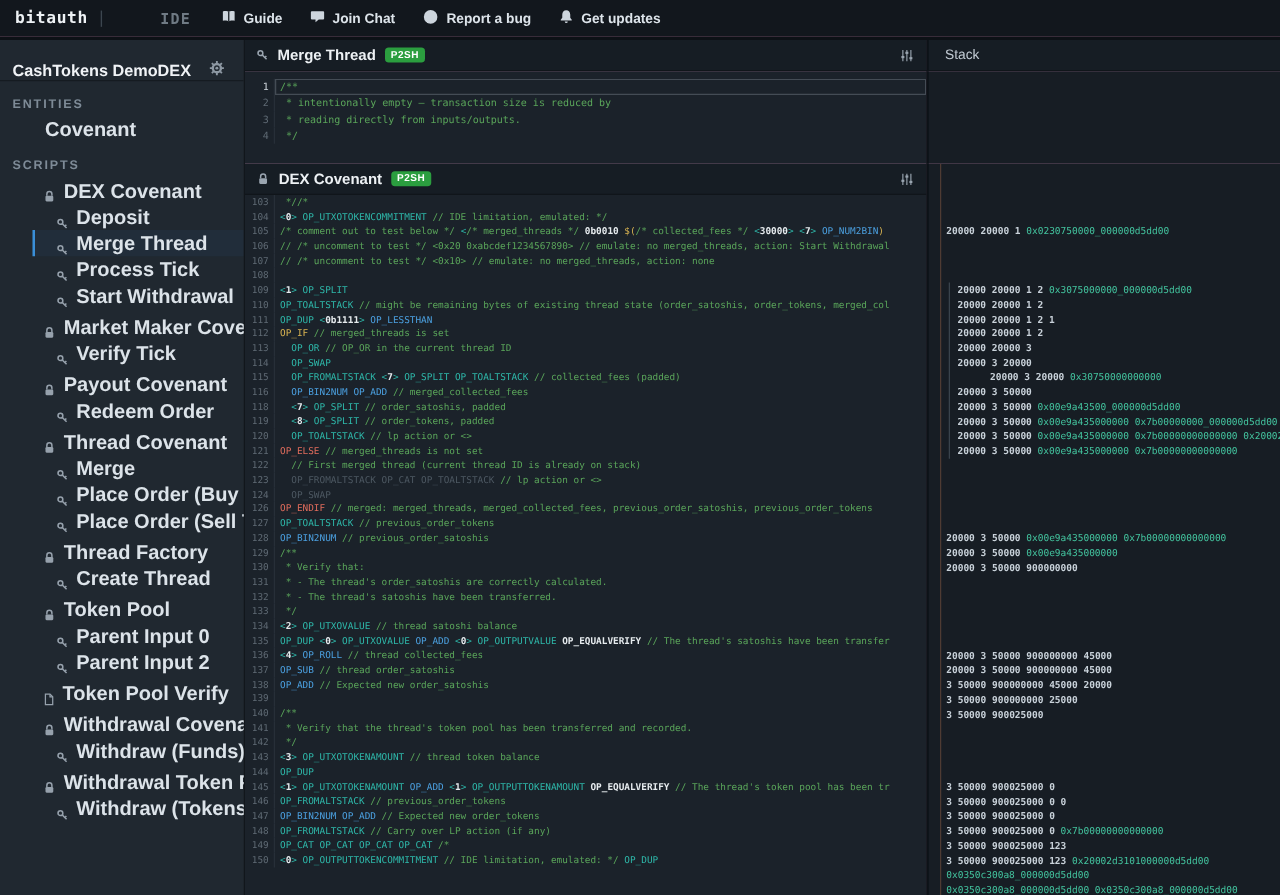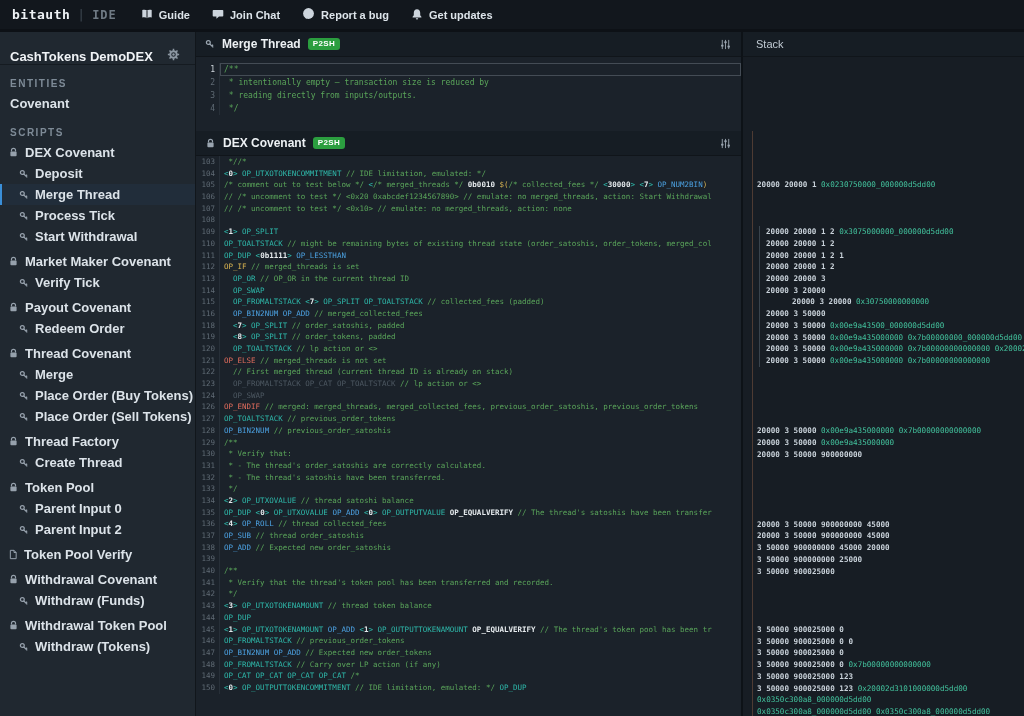--- a/index.html
+++ b/index.html
@@ -3,35 +3,35 @@
 <meta charset="utf-8">
 <style>
   html,body{margin:0;padding:0;background:#0d1116;}
   .app{position:relative;width:1024px;height:716px;overflow:hidden;background:#f9a8d4;
        font-family:"Liberation Sans",sans-serif;-webkit-font-smoothing:antialiased;}
   
   .topnav{height:29px;background:#12171d;display:flex;align-items:center;padding:0 12px;}
   .logo{display:flex;align-items:center;font-family:"DejaVu Sans Mono",monospace;cursor:pointer;}
   .logo-main{font-weight:bold;font-size:13px;color:#eef2f5;letter-spacing:.5px;}
   .logo-sep{color:#3c464f;margin:0 7px;font-size:13px;}
-  .logo-sub{color:#6f7a84;font-weight:bold;font-size:12px;letter-spacing:1px;}
+  .logo-sub{color:#6f7a84;font-weight:bold;font-size:12px;letter-spacing:1px;margin-left:36px;}
   .nav-items{display:flex;align-items:center;margin-left:24px;gap:22px;}
   .nav-item{display:flex;align-items:center;gap:6px;color:#dde4ea;font-size:11px;font-weight:bold;cursor:pointer;}
   .nav-item svg{color:#cdd5dd;}
   .seam{height:3px;background:#0d1116;}
   
   .main{display:flex;height:684px;}
   .sidebar{width:195px;background:#202830;border-right:1px solid #11161b;flex-shrink:0;overflow:hidden;}
   .sb-header{height:32px;display:flex;align-items:flex-end;justify-content:space-between;
              padding:0 15px 0 10px;border-bottom:1px solid #151b21;
              font-weight:bold;font-size:13px;color:#f0f3f6;}
   .sb-header svg{color:#8d98a3;cursor:pointer;}
   .sb-label{margin:13px 0 4px 10px;font-size:10px;font-weight:bold;letter-spacing:1.5px;color:#7e8b97;}
-  .sb-item{display:flex;align-items:center;height:21px;padding-left:8px;gap:6px;
-           font-size:13px;font-weight:bold;color:#dce3e9;cursor:pointer;white-space:nowrap;}
+  .sb-item{display:flex;align-items:flex-end;height:21px;padding-left:8px;gap:6px;
+           font-size:16px;font-weight:bold;color:#dce3e9;cursor:pointer;white-space:nowrap;margin-left:26px;}
   .sb-item svg{color:#96a1ac;flex-shrink:0;}
   .sb-item.child{padding-left:19px;}
   .sb-item.top{margin-top:4px;}
   .sb-item.selected{border-left:2px solid #3a8fd8;padding-left:17px;background:rgba(58,143,216,.06);}
   .sb-item.entity{margin-top:2px;padding-left:10px;}
   
   .workspace{display:flex;flex-direction:column;flex:1;min-width:0;}
   .wrow{display:flex;min-height:0;}
   .ed-col{width:545px;flex-shrink:0;display:flex;flex-direction:column;min-width:0;}
   .ed-header{height:25px;background:#161d24;border-bottom:1px solid #10151a;display:flex;

